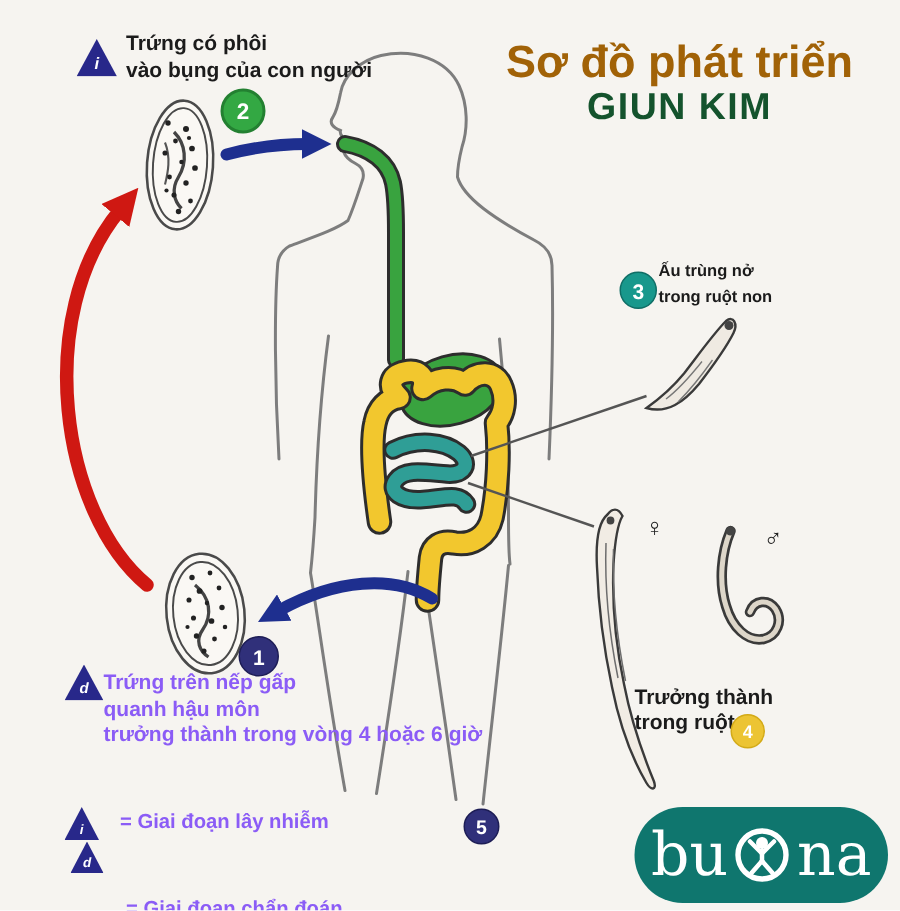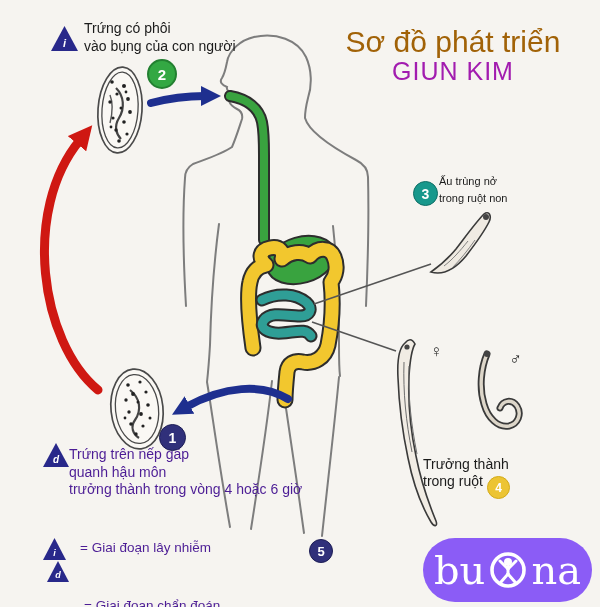--- a/index.html
+++ b/index.html
@@ -1,23 +1,23 @@
 <!DOCTYPE html>
 <html><head>
 <meta charset="utf-8">
 <style>
   html,body{margin:0;padding:0;background:#fff;}
   .canvas{
     position:relative;width:600px;height:607px;background:#f6f4f0;
     font-family:"Liberation Sans",sans-serif;overflow:hidden;
   }
   .art{position:absolute;left:0;top:0;z-index:1;}
-  .txt{position:absolute;z-index:2;font-weight:normal;color:#1b1b1b;}
+  .txt{position:absolute;z-index:2;font-weight:bold;color:#1b1b1b;}
   .txt div{white-space:nowrap;}
-  .navy{color:#4c1d95;}
+  .navy{color:#8b5cf6;}
   .badge{
     position:absolute;z-index:3;border-radius:50%;color:#fff;font-weight:bold;
     display:flex;align-items:center;justify-content:center;line-height:1;
   }
   .b1{left:159px;top:424px;width:25px;height:25px;background:#30307a;font-size:14px;border:1px solid #1d1d55;}
   .b2{left:147px;top:59px;width:26px;height:26px;background:#33a843;font-size:15px;border:2px solid #238031;}
   .b3{left:413px;top:181px;width:23px;height:23px;background:#18988c;font-size:14px;border:1px solid #0f6e66;}
   .b4{left:487px;top:476px;width:21px;height:21px;background:#ecc433;font-size:12px;border:1px solid #d3aa17;}
   .b5{left:309px;top:539px;width:22px;height:22px;background:#30307a;font-size:13px;border:1px solid #1d1d55;}
   .tri{
@@ -25,25 +25,25 @@
     clip-path:polygon(50% 0,0 100%,100% 100%);
     display:flex;align-items:flex-end;justify-content:center;
     font-weight:bold;font-style:italic;line-height:1;
   }
   .triTop{left:51px;top:26px;width:27px;height:23px;font-size:11px;padding-bottom:2px;}
   .triMid{left:43px;top:443px;width:26px;height:22px;font-size:10px;padding-bottom:2px;}
   .triL1{left:43px;top:538px;width:23px;height:20px;font-size:9px;padding-bottom:2px;}
   .triL2{left:47px;top:561px;width:22px;height:19px;font-size:9px;padding-bottom:2px;}
   .titleBox{left:333px;top:26px;width:240px;text-align:center;}
   .titleBox .t1{font-size:30px;color:#a16207;line-height:1.05;}
-  .titleBox .t2{font-size:25px;color:#a21caf;letter-spacing:1px;line-height:1.1;}
+  .titleBox .t2{font-size:25px;color:#14532d;letter-spacing:1px;line-height:1.1;}
   .sexSym{position:absolute;z-index:2;font-size:17px;font-weight:bold;color:#222;}
   .logo{
     position:absolute;z-index:5;left:423px;top:538px;width:169px;height:64px;
-    background:#8b5cf6;border-radius:33px;display:flex;align-items:center;justify-content:center;
+    background:#0f766e;border-radius:33px;display:flex;align-items:center;justify-content:center;
     color:#fff;font-family:"DejaVu Serif",serif;font-size:40px;gap:1px;
   }
   .logo .oicn{margin:0 1px;}
 </style>
 </head>
 <body>
 
 <div class="canvas">
 
   <svg class="art" width="600" height="607" viewBox="0 0 600 607">

